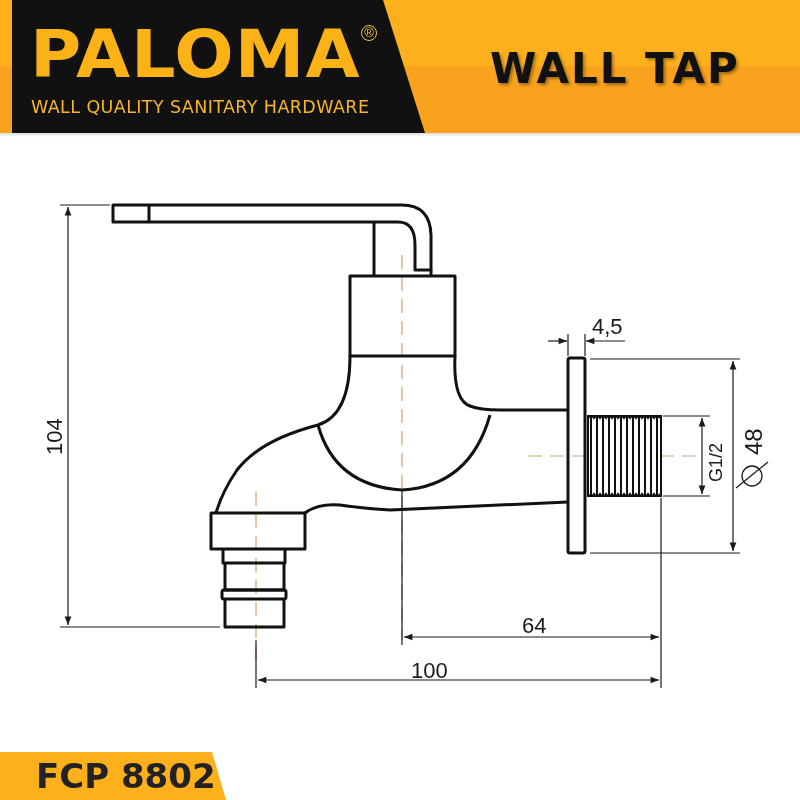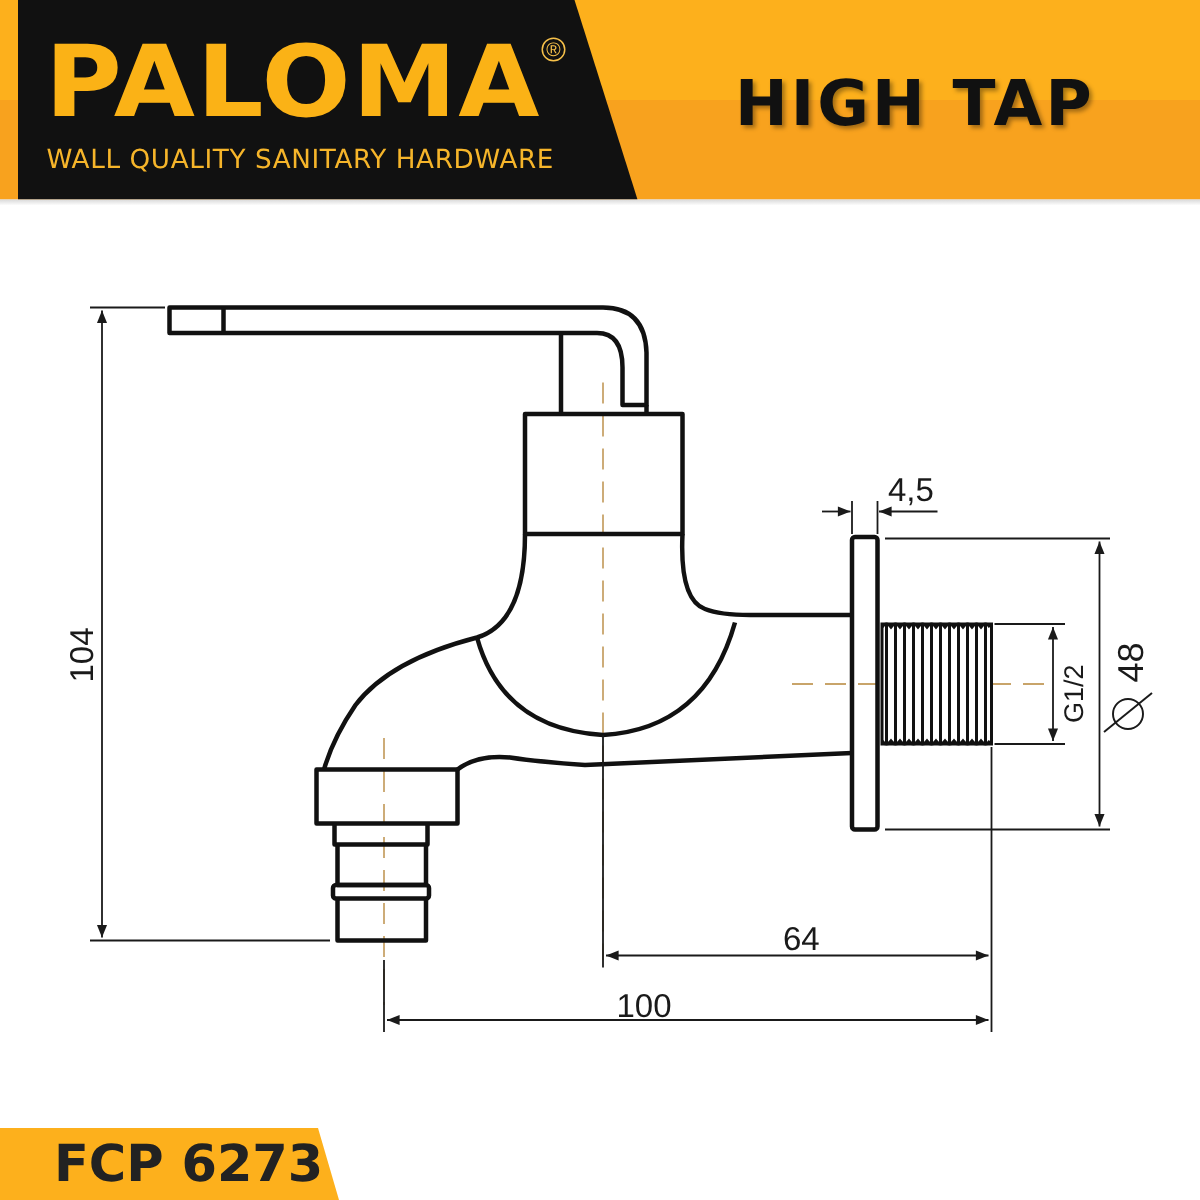--- a/index.html
+++ b/index.html
@@ -22,26 +22,26 @@
 <div class="header"></div>
 <div class="header-shadow"></div>
 
 <svg class="brand-panel" width="800" height="133">
   <polygon points="12,0 383,0 425,133 12,133" fill="#111111"></polygon>
 </svg>
 
 <div class="logo">PALOMA</div>
 <div class="reg">®</div>
 <div class="tagline">WALL QUALITY SANITARY HARDWARE</div>
-<div class="title">HIGH TAP</div>
+<div class="title">WALL TAP</div>
 
 <svg class="footer" width="800" height="800">
   <polygon points="0,752 212,752 226,800 0,800" fill="#fdb01c"></polygon>
 </svg>
-<div class="model">FCP 6273</div>
+<div class="model">FCP 8802</div>
 
 <svg class="drawing" width="800" height="800">
   <defs>
     <marker id="arr" viewBox="0 0 10 10" refX="10" refY="5" markerWidth="9" markerHeight="7" orient="auto-start-reverse">
       <path d="M0,1 L10,5 L0,9 z" fill="#1a1a1a"></path>
     </marker>
   </defs>
 
   <g stroke="#c8a46a" stroke-width="1.2" stroke-dasharray="14,8" fill="none">
     <line x1="402" y1="255" x2="402" y2="640"></line>

